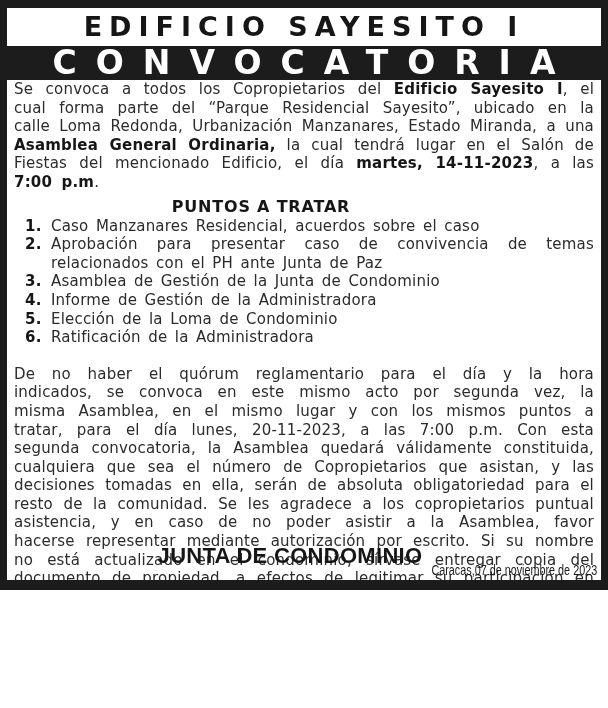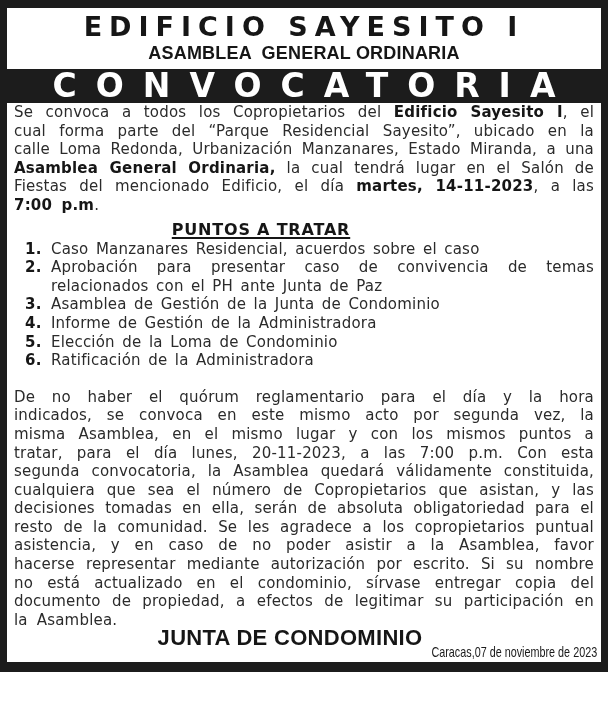--- a/index.html
+++ b/index.html
@@ -1,18 +1,18 @@
 <!DOCTYPE html>
 <html><head>
 <meta charset="utf-8">
 <style>
   html,body { margin:0; padding:0; background:#ffffff; }
   .page {
     position:relative;
-    width:608px; height:672px;
+    width:608px; height:590px;
     box-sizing:border-box;
     background:#ffffff;
     border:7px solid #1c1c1c;
     border-bottom-width:10px;
     border-top-width:8px;
     font-family:"DejaVu Sans", sans-serif;
     color:#2b2b2b;
     overflow:hidden;
   }
   .header { text-align:center; padding-top:4px; }
@@ -46,21 +46,20 @@
     word-spacing:4px; letter-spacing:0.2px;
   }
   .para .b, .b { font-weight:bold; color:#161616; }
   .intro { }
   .agenda-head {
     margin-top:5px; text-align:center;
     transform:translateX(-43px);
     font-size:16px; font-weight:bold; color:#161616;
   }
   .agenda-head .u {
-    text-decoration:underline;
     text-decoration-thickness:2px;
     text-underline-offset:2px;
     letter-spacing:0.8px;
   }
   .agenda { list-style:none; margin:1px 0 0 0; padding:0 0 0 11px; }
   .agenda li {
     display:flex; font-size:15px; line-height:18.6px;
     letter-spacing:0.2px; word-spacing:2.5px;
   }
   .agenda .num { flex:0 0 26px; font-weight:bold; color:#161616; }
@@ -81,21 +80,20 @@
     transform:scaleX(0.72); transform-origin:100% 50%;
   }
 </style>
 </head>
 <body>
 
 <div class="page">
 
   <div class="header">
     <h1 class="title">EDIFICIO SAYESITO I</h1>
-    <div class="subtitle">ASAMBLEA  GENERAL ORDINARIA</div>
   </div>
 
   <div class="banner">
     <span class="banner-text">CONVOCATORIA</span>
   </div>
 
   <div class="content">
     <p class="para intro"><span>Se convoca a todos los Copropietarios del </span><span class="b">Edificio Sayesito I</span><span>, el cual forma parte del “Parque Residencial Sayesito”, ubicado en la calle Loma Redonda, Urbanización Manzanares, Estado Miranda, a una </span><span class="b">Asamblea General Ordinaria,</span><span> la cual tendrá lugar en el Salón de Fiestas del mencionado Edificio, el día </span><span class="b">martes, 14-11-2023</span><span>, a las </span><span class="b">7:00 p.m</span><span>.</span></p>
 
     <div class="agenda-head">

